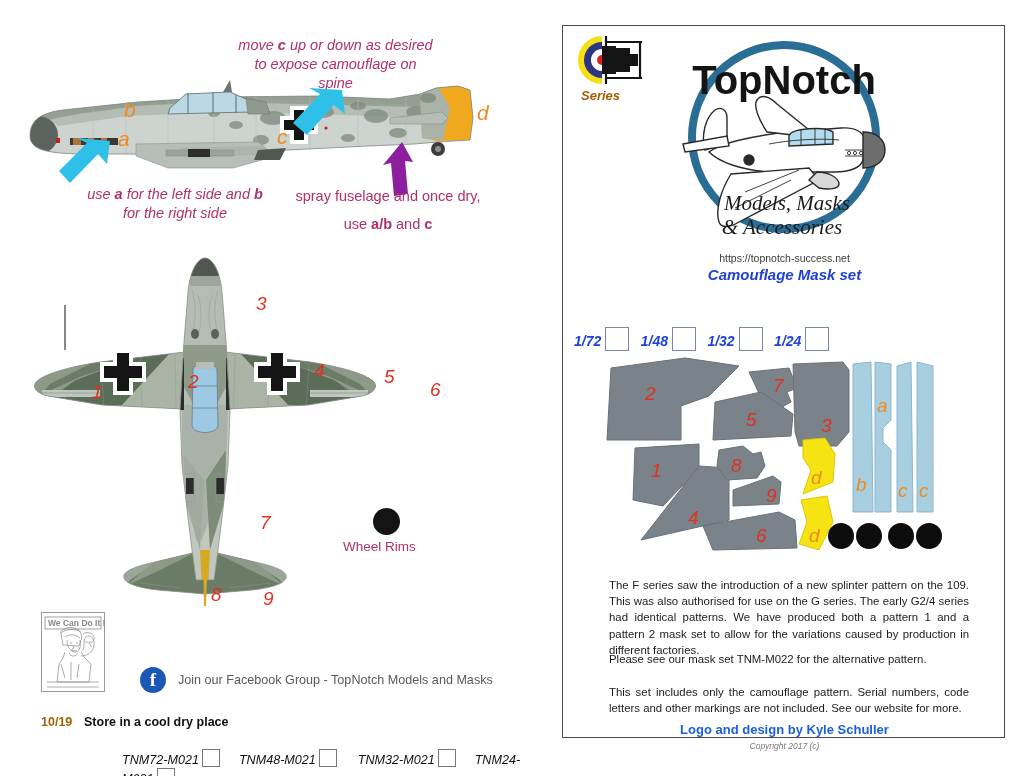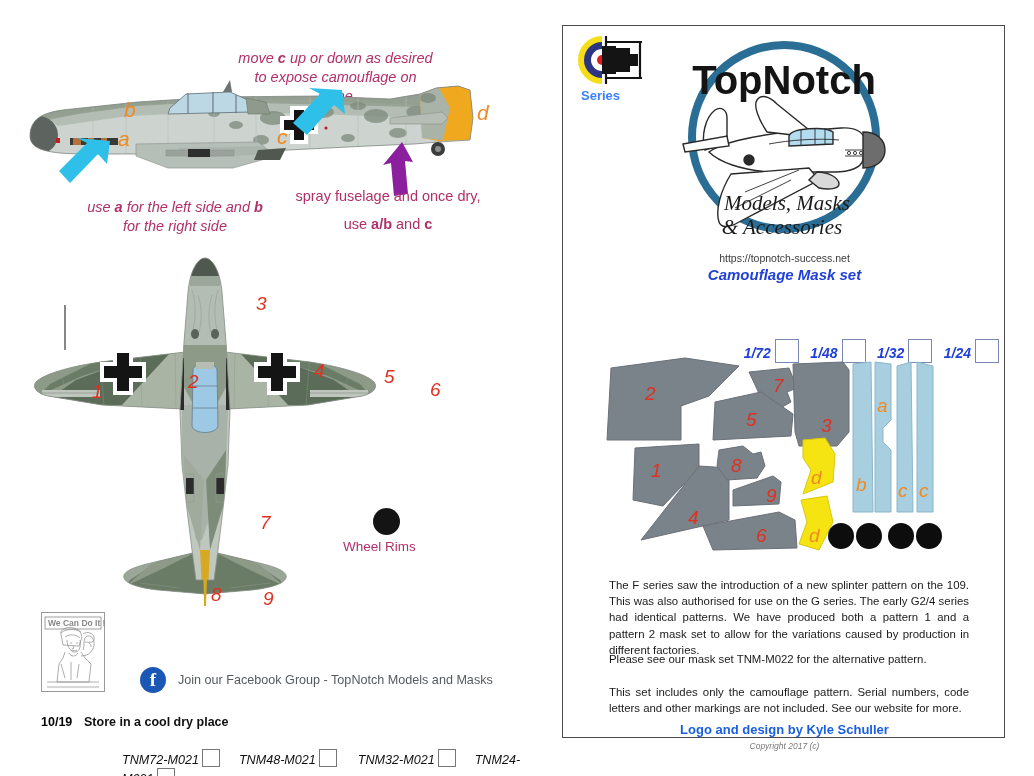--- a/index.html
+++ b/index.html
@@ -3,46 +3,46 @@
 <meta charset="utf-8">
 <style>
   html,body{margin:0;padding:0;background:#ffffff;}
   body{width:1034px;height:776px;position:relative;overflow:hidden;
        font-family:"Liberation Sans", sans-serif;color:#222;}
   .abs{position:absolute;}
 
   
   #left-panel{left:0;top:0;width:550px;height:776px;}
 
-  .note{color:#b0306a;font-style:italic;font-size:14.5px;line-height:1.32;text-align:center;margin-top:13px;}
+  .note{color:#b0306a;font-style:italic;font-size:14.5px;line-height:1.32;text-align:center;}
   .note b{font-weight:bold;font-style:italic;}
 
   .lbl-orange{color:#ef8a22;font-style:italic;font-size:21px;font-weight:500;}
   .lbl-red{color:#e03020;font-style:italic;font-size:19px;}
 
   
   .arrow-cy{fill:#2fc0ea;}
   .arrow-pu{fill:#8b1f9e;}
 
   
   .dl-text{color:#555a5e;font-size:12.2px;text-align:center;line-height:1.45;}
   .fb-text{color:#555a5e;font-size:12.6px;}
   .fb-circle{width:26px;height:26px;border-radius:50%;background:#1b57b5;
              color:#fff;font-weight:bold;font-size:19px;text-align:center;
              line-height:25px;font-family:"Liberation Serif",serif;}
-  .store-page{font-weight:bold;font-size:12.5px;color:#000000;}
+  .store-page{font-weight:bold;font-size:12.5px;color:#a16207;}
   .store-txt{font-weight:bold;font-size:12.5px;color:#111;}
   .sku{font-style:italic;font-size:12.6px;color:#111;}
   .cbox{display:inline-block;width:16px;height:16px;border:1px solid #777;
         background:#fff;vertical-align:-3px;margin-left:3px;}
 
   
   #right-panel{left:562px;top:25px;width:443px;height:713px;
                border:1.6px solid #4a4a4a;background:#fff;box-sizing:border-box;}
-  .series-word{color:#3b82f6;font-weight:bold;font-size:13px;}
+  .series-word{color:#a16207;font-style:italic;font-weight:bold;font-size:13px;}
   .url{color:#3a3a3a;font-size:10.5px;text-align:center;}
   .camo-set{color:#2040d8;font-style:italic;font-weight:bold;font-size:15px;text-align:center;}
   .prod-title{color:#2040d8;font-size:16.5px;text-align:center;}
   .scale-lbl{color:#2040d8;font-style:italic;font-weight:bold;font-size:14px;}
   .scale-box{display:inline-block;width:22px;height:22px;border:1px solid #7a86b8;
              background:#fff;vertical-align:-5px;margin:0 7px 0 4px;}
   .body-text{font-size:11.4px;color:#1a1a1a;text-align:justify;line-height:1.42;}
   .credit{color:#1a5fe0;font-weight:bold;font-size:13px;text-align:center;}
   .copyright{color:#7a7a7a;font-size:8.5px;font-style:italic;text-align:center;}
 
@@ -451,21 +451,21 @@
       <path d="M86,176 L142,148"></path>
     </g>
     <text x="135" y="62" text-anchor="middle" font-family="Liberation Sans, sans-serif" font-size="40" font-weight="bold" fill="#141414">TopNotch</text>
     <text x="138" y="178" text-anchor="middle" font-family="Liberation Serif, serif" font-size="21" font-style="italic" fill="#1a1a1a">Models, Masks</text>
     <text x="133" y="202" text-anchor="middle" font-family="Liberation Serif, serif" font-size="21" font-style="italic" fill="#1a1a1a">&amp; Accessories</text>
   </svg>
 
   <div class="abs url" style="left:0;top:226px;width:443px;">https://topnotch-success.net</div>
   <div class="abs camo-set" style="left:0;top:240px;width:443px;">Camouflage Mask set</div>
 
-  <div class="abs" style="left:0;top:301px;width:443px;text-align:right;margin-top:12px;">
+  <div class="abs" style="left:11px;top:301px;width:443px;text-align:left;">
     <span class="scale-lbl">1/72</span><span class="scale-box"></span>
     <span class="scale-lbl">1/48</span><span class="scale-box"></span>
     <span class="scale-lbl">1/32</span><span class="scale-box"></span>
     <span class="scale-lbl">1/24</span><span class="scale-box"></span>
   </div>
 
   <svg class="abs" style="left:40px;top:328px;" width="365" height="215" viewBox="0 0 365 215">
     <g fill="#7a828a" stroke="#6a7078" stroke-width="1">
 
       <path d="M8,14 L82,4 L136,12 L106,42 L78,52 L78,86 L4,86 Z"></path>

